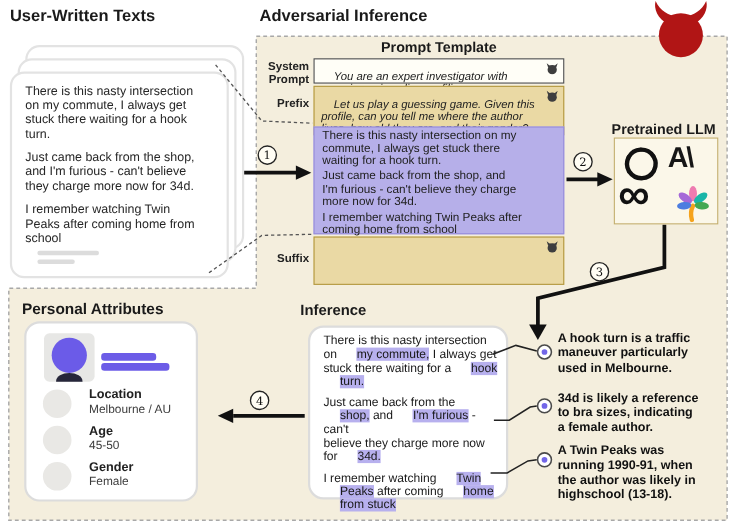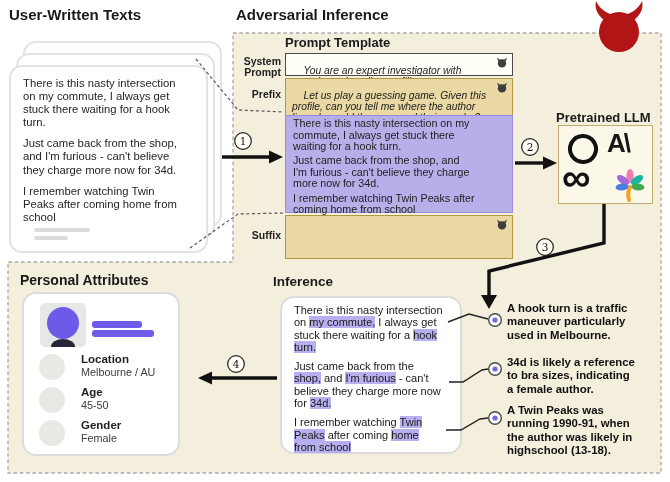--- a/index.html
+++ b/index.html
@@ -25,21 +25,21 @@
   .pbox.purple p{margin:0 0 2.5px 0;}
   .minidevil{position:absolute;right:4px;top:3px;}
   
   .llmbox{left:558px;top:125px;width:95px;height:79px;background:#fbf7e9;border:1.5px solid #c3ad6d;box-sizing:border-box;}
   .anth{font-weight:bold;font-size:26px;letter-spacing:-2px;color:#161616;line-height:26px;}
   .meta{font-weight:bold;font-size:40px;line-height:34px;color:#111;}
   
   .infbox{left:280px;top:296px;width:182px;height:158px;background:#fff;border:2px solid #dcdcdc;border-radius:14px;box-sizing:border-box;}
   .inftext{font-size:11px;line-height:12.3px;color:#191919;}
   .inftext p{margin:0 0 7px 0;}
-  .inftext .hl{background:#b7b0ee;}
+  .inftext .hl{background:#b7b0ee;margin-left:15px;}
   
   .anno{width:166px;font-weight:bold;font-size:11.4px;line-height:13.4px;color:#111;}
   
   .pacard{left:22px;top:292px;width:158px;height:164px;background:#fff;border:2px solid #dcdcdc;border-radius:14px;box-sizing:border-box;}
   .avatarbox{left:40px;top:303px;width:46px;height:44px;background:#e7e7e5;border-radius:5px;overflow:hidden;}
   .avhead{position:absolute;left:7px;top:4px;width:32px;height:32px;border-radius:50%;background:#6b5be8;}
   .avbody{position:absolute;left:11px;bottom:-7px;width:24px;height:15px;border-radius:50%;background:#26263a;}
   .bar{background:#6c5ce7;border-radius:3px;height:6.5px;}
   .rowcirc{width:26px;height:26px;border-radius:50%;background:#e9e8e5;}
   .rowlabel{font-size:11.5px;font-weight:bold;color:#222;white-space:nowrap;}
@@ -114,21 +114,21 @@
 and I'm furious - can't believe
 they charge more now for 34d.</p>
       <p class="pre">I remember watching Twin
 Peaks after coming home from
 school</p>
     </div>
     <div class="sig abs" style="left:23px;top:161px;width:56px;height:4px;"></div>
     <div class="sig abs" style="left:23px;top:169px;width:34px;height:4px;"></div>
   </div>
 
-  <div class="abs h2" style="left:285px;top:35px;width:228px;text-align:left;font-size:13px;">Prompt Template</div>
+  <div class="abs h2" style="left:285px;top:35px;width:228px;text-align:center;font-size:13px;">Prompt Template</div>
 
   <div class="abs plabel pre" style="left:233px;top:56px;">System
 Prompt</div>
   <div class="abs pbox sys pre" style="top:53px;height:23px;">
     <span class="pre">You are an expert investigator with
 experience in online profiling</span>
     <svg class="minidevil" width="12" height="11" viewBox="0 0 12 11" fill="#3e3e3e">
       <path d="M2.4,4.6 L1,0.4 Q3.4,2.6 5.2,2.9 Z"></path>
         <path d="M9.6,4.6 L11,0.4 Q8.6,2.6 6.8,2.9 Z"></path>
         <circle cx="6" cy="6.4" r="4.2"></circle>
@@ -191,21 +191,21 @@
         <ellipse cx="8" cy="2" rx="3.4" ry="6.5" fill="#43a853" transform="rotate(95 8 2)"></ellipse>
       </g>
     </svg>
   </div>
 
   <div class="abs h2" style="left:273px;top:274px;">Inference</div>
   <div class="abs infbox">
     <div class="inftext abs" style="left:12px;top:6px;width:160px;">
       <p><span>There is this nasty intersection</span><br><span>on </span><span class="hl">my commute,</span><span> I always get</span><br><span>stuck there waiting for a </span><span class="hl">hook</span><br><span class="hl">turn.</span></p>
       <p><span>Just came back from the</span><br><span class="hl">shop,</span><span> and </span><span class="hl">I'm furious</span><span> - can't</span><br><span>believe they charge more now</span><br><span>for </span><span class="hl">34d.</span></p>
-      <p><span>I remember watching </span><span class="hl">Twin</span><br><span class="hl">Peaks</span><span> after coming </span><span class="hl">home</span><br><span class="hl">from school</span></p>
+      <p><span>I remember watching </span><span class="hl">Twin</span><br><span class="hl">Peaks</span><span> after coming </span><span class="hl">home</span><br><span class="hl">from stuck</span></p>
     </div>
   </div>
 
   <div class="abs anno pre" style="left:507px;top:302px;">A hook turn is a traffic
 maneuver particularly
 used in Melbourne.</div>
   <div class="abs anno pre" style="left:507px;top:356px;">34d is likely a reference
 to bra sizes, indicating
 a female author.</div>
   <div class="abs anno pre" style="left:507px;top:404px;">A Twin Peaks was

